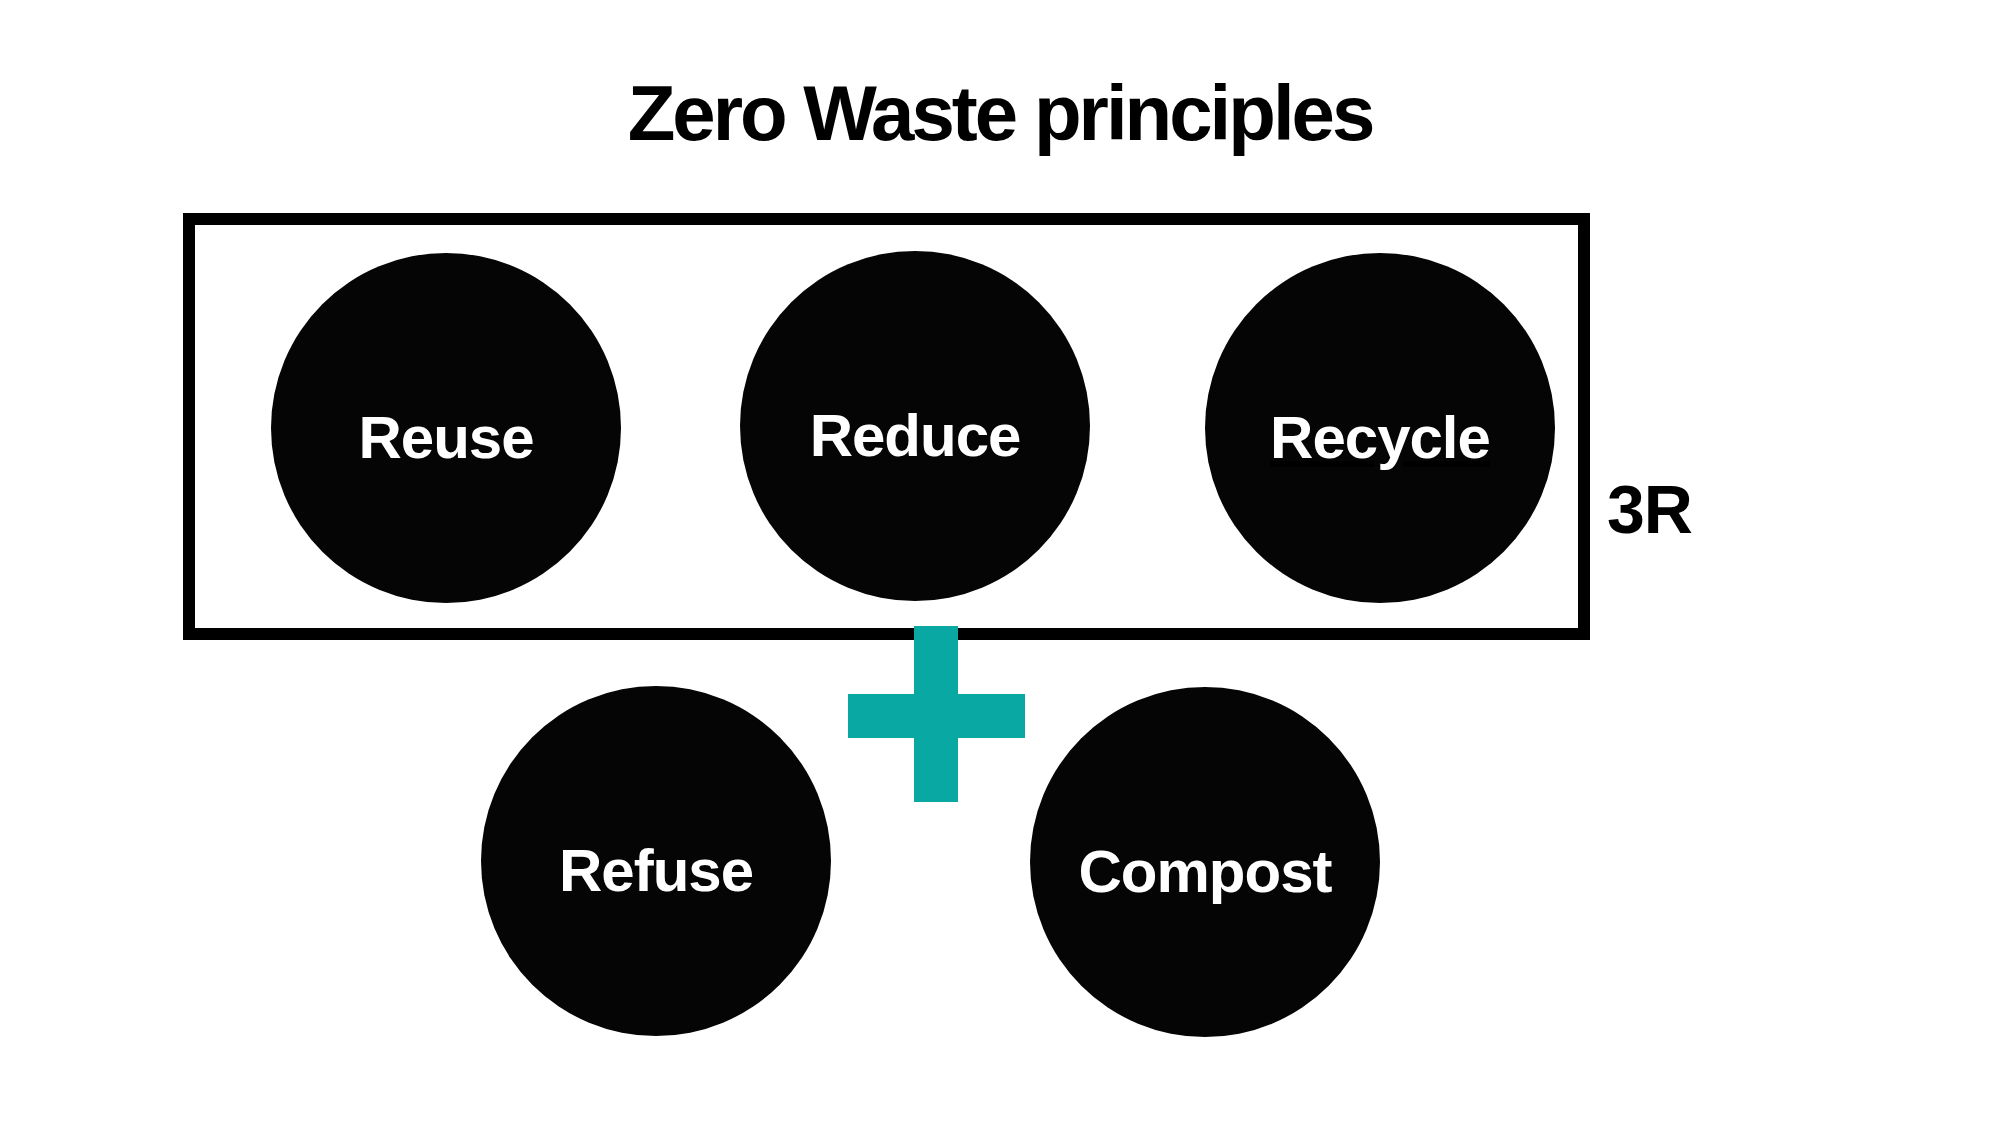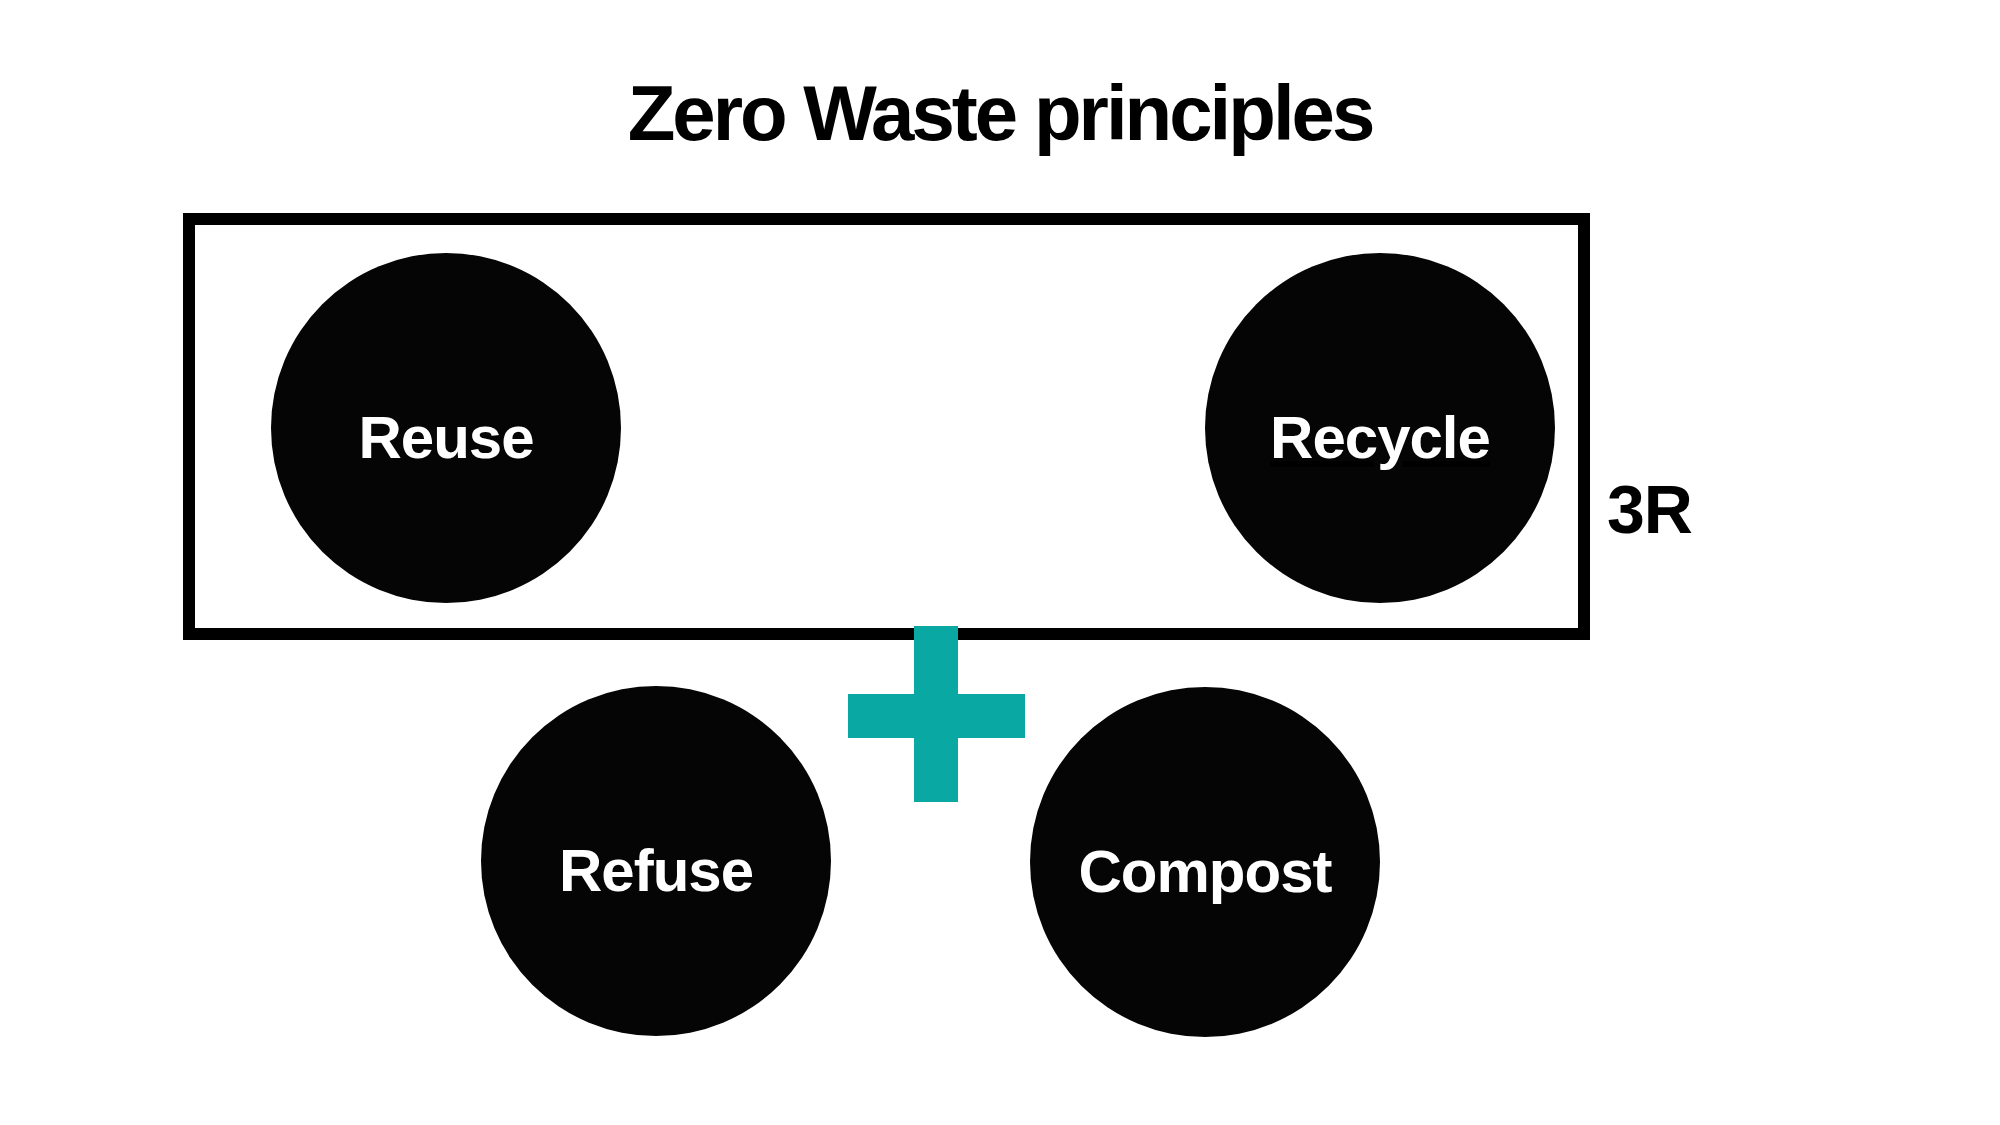--- a/index.html
+++ b/index.html
@@ -110,20 +110,23 @@
 <div class="stage">
 
   <h1 class="title">Zero Waste principles</h1>
 
   <div class="box-3r"></div>
 
   <div class="circle c-reuse">
     <span class="label">Reuse</span>
   </div>
 
+  <div class="circle c-reduce">
+    <span class="label">Reduce</span>
+  </div>
 
   <div class="circle c-recycle">
     <span class="label">Recycle</span>
   </div>
 
   <div class="side-label">
     <div>3R</div>
   </div>
 
   <div class="plus-layer">

